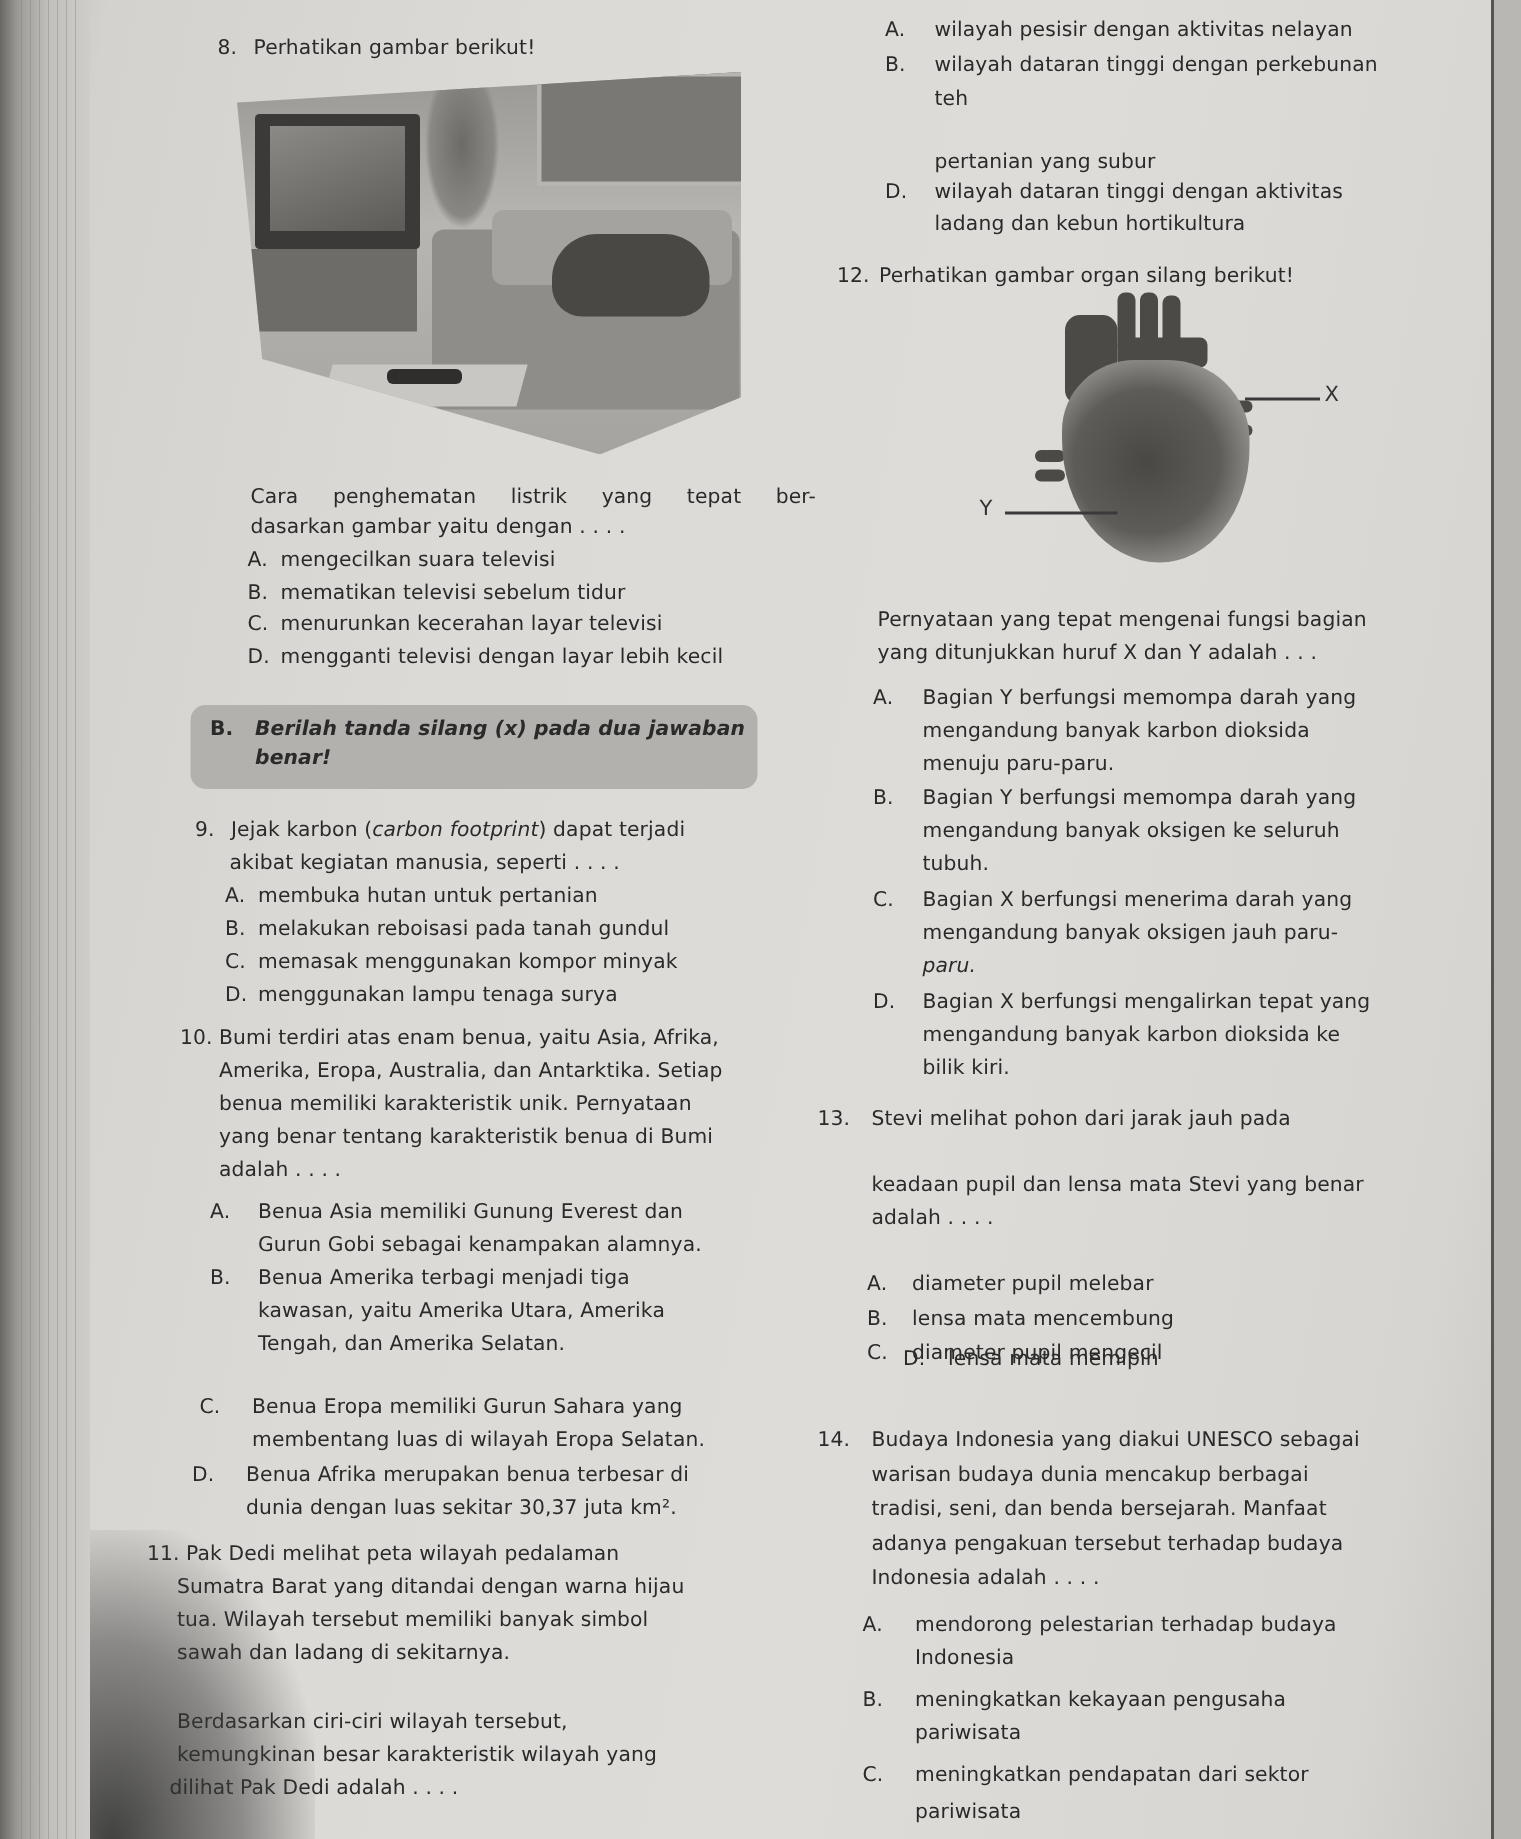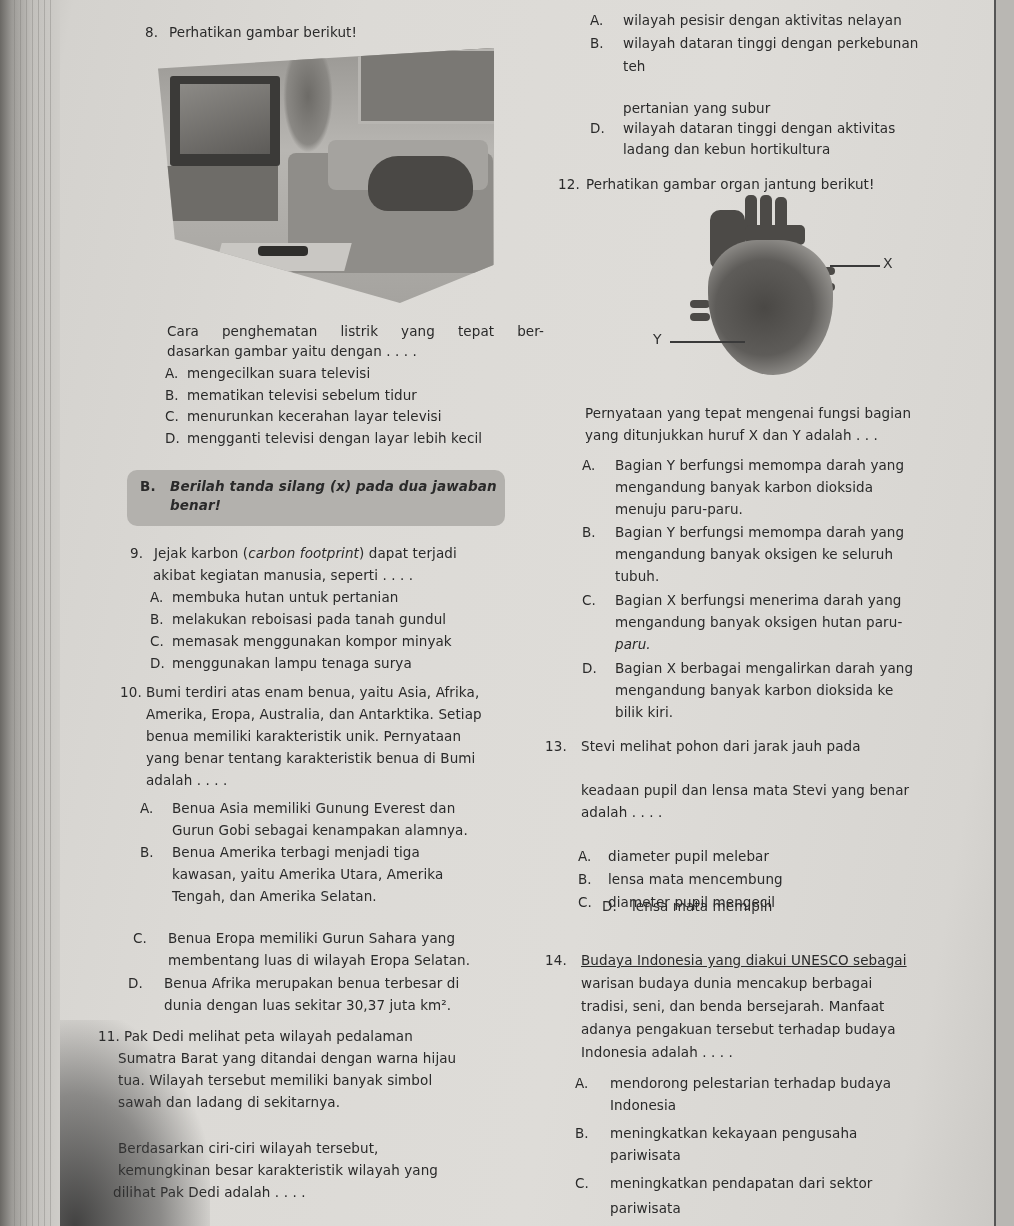--- a/index.html
+++ b/index.html
@@ -146,21 +146,21 @@
 
   <div class="shadow-blob"></div>
 
   <div class="t" style="left:590px;top:12px;"><span class="lbl" style="width:33px;">A.</span><span>wilayah pesisir dengan aktivitas nelayan</span></div>
   <div class="t" style="left:590px;top:35px;"><span class="lbl" style="width:33px;">B.</span><span>wilayah dataran tinggi dengan perkebunan</span></div>
   <div class="t" style="left:623px;top:58px;">teh</div>
   <div class="t" style="left:623px;top:100px;">pertanian yang subur</div>
   <div class="t" style="left:590px;top:120px;"><span class="lbl" style="width:33px;">D.</span><span>wilayah dataran tinggi dengan aktivitas</span></div>
   <div class="t" style="left:623px;top:141px;">ladang dan kebun hortikultura</div>
 
-  <div class="t" style="left:558px;top:176px;"><span class="num" style="width:28px;">12.</span><span>Perhatikan gambar organ jantung berikut!</span></div>
+  <div class="t" style="left:558px;top:176px;"><span class="num" style="width:28px;">12.</span><span>Perhatikan gambar organ silang berikut!</span></div>
 
   <div class="heart-wrap">
     <div class="heart-vessel" style="left:55px;top:0;width:12px;height:40px;"></div>
     <div class="heart-vessel" style="left:70px;top:0;width:12px;height:40px;"></div>
     <div class="heart-vessel" style="left:85px;top:2px;width:12px;height:38px;"></div>
     <div class="heart-vessel" style="left:20px;top:15px;width:35px;height:60px;border-radius:10px;"></div>
     <div class="heart-vessel" style="left:55px;top:30px;width:60px;height:20px;"></div>
     <div class="heart-vessel" style="left:0;top:105px;width:20px;height:8px;"></div>
     <div class="heart-vessel" style="left:0;top:118px;width:20px;height:8px;"></div>
     <div class="heart-vessel" style="left:125px;top:72px;width:20px;height:8px;"></div>
@@ -175,35 +175,35 @@
   <div class="t" style="left:585px;top:405px;">Pernyataan yang tepat mengenai fungsi bagian</div>
   <div class="t" style="left:585px;top:427px;">yang ditunjukkan huruf X dan Y adalah . . .</div>
 
   <div class="t" style="left:582px;top:457px;"><span class="lbl" style="width:33px;">A.</span><span>Bagian Y berfungsi memompa darah yang</span></div>
   <div class="t" style="left:615px;top:479px;">mengandung banyak karbon dioksida</div>
   <div class="t" style="left:615px;top:501px;">menuju paru-paru.</div>
   <div class="t" style="left:582px;top:524px;"><span class="lbl" style="width:33px;">B.</span><span>Bagian Y berfungsi memompa darah yang</span></div>
   <div class="t" style="left:615px;top:546px;">mengandung banyak oksigen ke seluruh</div>
   <div class="t" style="left:615px;top:568px;">tubuh.</div>
   <div class="t" style="left:582px;top:592px;"><span class="lbl" style="width:33px;">C.</span><span>Bagian X berfungsi menerima darah yang</span></div>
-  <div class="t" style="left:615px;top:614px;">mengandung banyak oksigen hutan paru-</div>
+  <div class="t" style="left:615px;top:614px;">mengandung banyak oksigen jauh paru-</div>
   <div class="t" style="left:615px;top:636px;font-style:italic;">paru.</div>
-  <div class="t" style="left:582px;top:660px;"><span class="lbl" style="width:33px;">D.</span><span>Bagian X berbagai mengalirkan darah yang</span></div>
+  <div class="t" style="left:582px;top:660px;"><span class="lbl" style="width:33px;">D.</span><span>Bagian X berfungsi mengalirkan tepat yang</span></div>
   <div class="t" style="left:615px;top:682px;">mengandung banyak karbon dioksida ke</div>
   <div class="t" style="left:615px;top:704px;text-align:right;">bilik kiri.</div>
 
   <div class="t" style="left:545px;top:738px;"><span class="num" style="width:36px;">13.</span><span>Stevi melihat pohon dari jarak jauh pada</span></div>
   <div class="t" style="left:581px;top:782px;">keadaan pupil dan lensa mata Stevi yang benar</div>
   <div class="t" style="left:581px;top:804px;">adalah . . . .</div>
   <div class="t" style="left:578px;top:848px;"><span class="lbl" style="width:30px;">A.</span><span>diameter pupil melebar</span></div>
   <div class="t" style="left:578px;top:871px;"><span class="lbl" style="width:30px;">B.</span><span>lensa mata mencembung</span></div>
   <div class="t" style="left:578px;top:894px;"><span class="lbl" style="width:30px;">C.</span><span>diameter pupil mengecil</span></div>
   <div class="t" style="left:578px;top:898px;margin-left:24px;"><span class="lbl" style="width:30px;">D.</span><span>lensa mata memipih</span></div>
 
-  <div class="t" style="left:545px;top:952px;text-decoration:underline;"><span class="num" style="width:36px;">14.</span><span>Budaya Indonesia yang diakui UNESCO sebagai</span></div>
+  <div class="t" style="left:545px;top:952px;"><span class="num" style="width:36px;">14.</span><span>Budaya Indonesia yang diakui UNESCO sebagai</span></div>
   <div class="t" style="left:581px;top:975px;text-align:right;">warisan budaya dunia mencakup berbagai</div>
   <div class="t" style="left:581px;top:998px;">tradisi, seni, dan benda bersejarah. Manfaat</div>
   <div class="t" style="left:581px;top:1021px;">adanya pengakuan tersebut terhadap budaya</div>
   <div class="t" style="left:581px;top:1044px;">Indonesia adalah . . . .</div>
 
   <div class="t" style="left:575px;top:1075px;"><span class="lbl" style="width:35px;">A.</span><span>mendorong pelestarian terhadap budaya</span></div>
   <div class="t" style="left:610px;top:1097px;">Indonesia</div>
   <div class="t" style="left:575px;top:1125px;"><span class="lbl" style="width:35px;">B.</span><span>meningkatkan kekayaan pengusaha</span></div>
   <div class="t" style="left:610px;top:1147px;">pariwisata</div>
   <div class="t" style="left:575px;top:1175px;"><span class="lbl" style="width:35px;">C.</span><span>meningkatkan pendapatan dari sektor</span></div>

